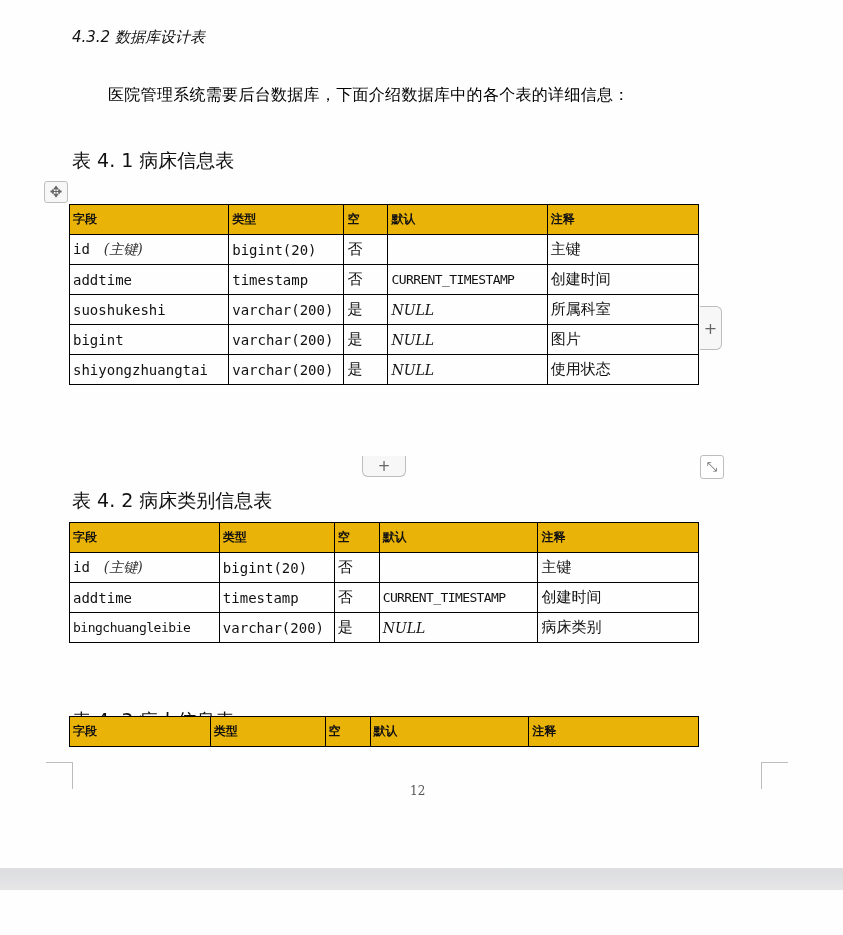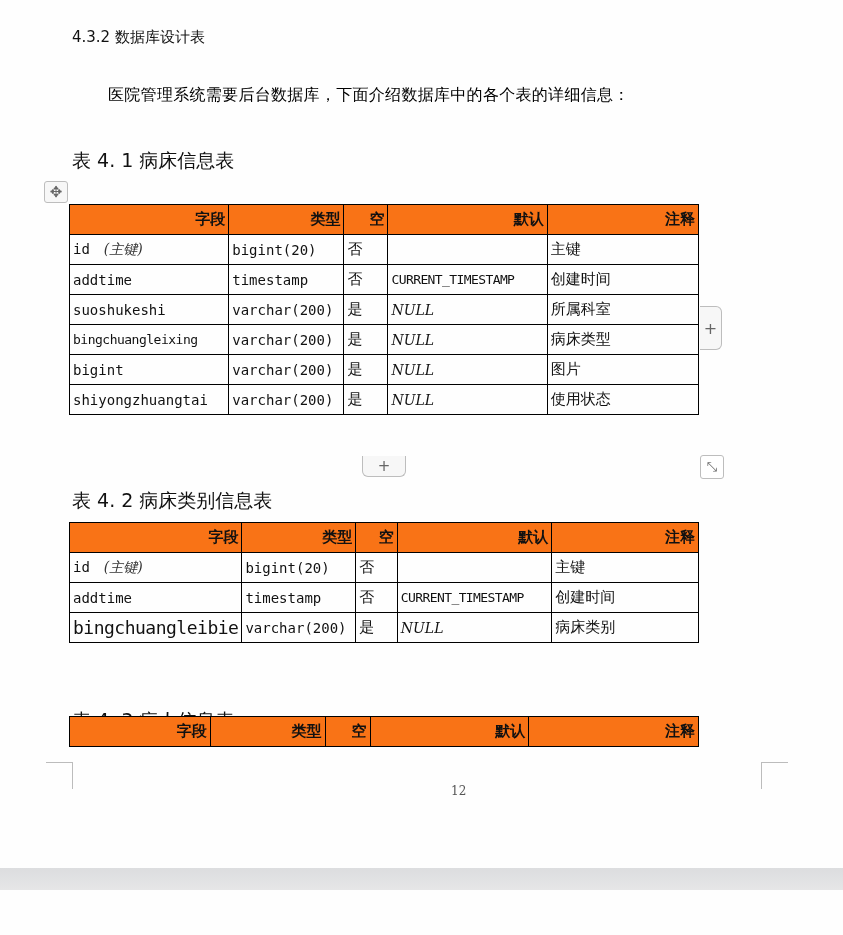--- a/index.html
+++ b/index.html
@@ -1,29 +1,29 @@
 <!DOCTYPE html>
 <html><head>
 <meta charset="utf-8">
 <style>
   html, body { margin:0; padding:0; background:#fefefe; }
   body { width:843px; height:935px; position:relative; overflow:hidden; font-family:"DejaVu Serif", serif; color:#111; }
   .abs { position:absolute; }
-  .section-heading { left:72px; top:28px; font-family:"DejaVu Sans", sans-serif; font-size:15px; color:#111; }
+  .section-heading { left:72px; top:28px; font-family:"DejaVu Sans", sans-serif; font-size:15px; color:#111;font-style:italic; }
   .intro { left:108px; top:85px; font-family:"DejaVu Serif", serif; font-size:16px; color:#000000; letter-spacing:0.3px; }
   .caption { font-family:"DejaVu Sans", sans-serif; font-size:19px; color:#111; }
   table.dt { position:absolute; border-collapse:collapse; font-family:"DejaVu Sans Mono", monospace; font-size:14px; }
   table.dt th, table.dt td { border:1.5px solid #000; padding:0 3px; height:29px; text-align:left; white-space:nowrap; overflow:hidden; }
-  table.dt th { background:#f97316; font-family:"DejaVu Serif", serif; font-weight:bold; text-align:right; font-size:15px; }
+  table.dt th { background:#eab308; font-family:"DejaVu Serif", serif; font-weight:bold; text-align:left; font-size:12px; }
   .cjk { font-family:"DejaVu Serif", serif; font-size:15px; }
   .it { font-style:italic; font-family:"DejaVu Serif", serif; }
   .pk { font-style:italic; font-family:"DejaVu Serif", serif; margin-left:14px; color:#333;margin-top:31px; }
   .ctrl { position:absolute; background:#f7f7f7; border:1px solid #bdbdbd; color:#666; font-family:"DejaVu Sans", sans-serif; display:flex; align-items:center; justify-content:center; box-sizing:border-box; }
   .corner { position:absolute; border-color:#bcbcbc; border-style:solid; width:26px; height:26px; }
-  .pageno { left:410px; top:784px; font-size:12px; color:#555; font-family:"DejaVu Serif", serif;margin-left:41px; }
+  .pageno { left:410px; top:784px; font-size:12px; color:#555; font-family:"DejaVu Serif", serif; }
   .gap-bar { left:0; top:868px; width:843px; height:22px; background:linear-gradient(#dcdddf,#e6e6e7); }
 </style>
 </head>
 <body>
 
 <div class="abs section-heading">4.3.2 数据库设计表</div>
 <div class="abs intro">医院管理系统需要后台数据库，下面介绍数据库中的各个表的详细信息：</div>
 
 <div class="abs caption" style="left:72px;top:148px;">表 4. 1  病床信息表</div>
 <div class="ctrl" style="left:44px;top:181px;width:24px;height:22px;border-radius:3px;font-size:15px;">
@@ -59,27 +59,20 @@
     <td class="cjk">否</td>
     <td style="font-size:13px;letter-spacing:-0.6px;">CURRENT_TIMESTAMP</td>
     <td class="cjk">创建时间</td>
   </tr>
   <tr>
     <td>suoshukeshi</td>
     <td>varchar(200)</td>
     <td class="cjk">是</td>
     <td class="it">NULL</td>
     <td class="cjk">所属科室</td>
-  </tr>
-  <tr>
-    <td style="font-size:13px;letter-spacing:-0.5px;">bingchuangleixing</td>
-    <td>varchar(200)</td>
-    <td class="cjk">是</td>
-    <td class="it">NULL</td>
-    <td class="cjk">病床类型</td>
   </tr>
   <tr>
     <td>bigint</td>
     <td>varchar(200)</td>
     <td class="cjk">是</td>
     <td class="it">NULL</td>
     <td class="cjk">图片</td>
   </tr>
   <tr>
     <td>shiyongzhuangtai</td>
@@ -127,21 +120,21 @@
     <td class="cjk">主键</td>
   </tr>
   <tr>
     <td>addtime</td>
     <td>timestamp</td>
     <td class="cjk">否</td>
     <td style="font-size:13px;letter-spacing:-0.6px;">CURRENT_TIMESTAMP</td>
     <td class="cjk">创建时间</td>
   </tr>
   <tr>
-    <td style="font-size:18px;letter-spacing:-0.5px;">bingchuangleibie</td>
+    <td style="font-size:13px;letter-spacing:-0.5px;">bingchuangleibie</td>
     <td>varchar(200)</td>
     <td class="cjk">是</td>
     <td class="it">NULL</td>
     <td class="cjk">病床类别</td>
   </tr>
 </tbody>
   </table>
 
 <div class="abs caption" style="left:72px;top:660px;margin-top:48px;">表 4. 3  病人信息表</div>
 

